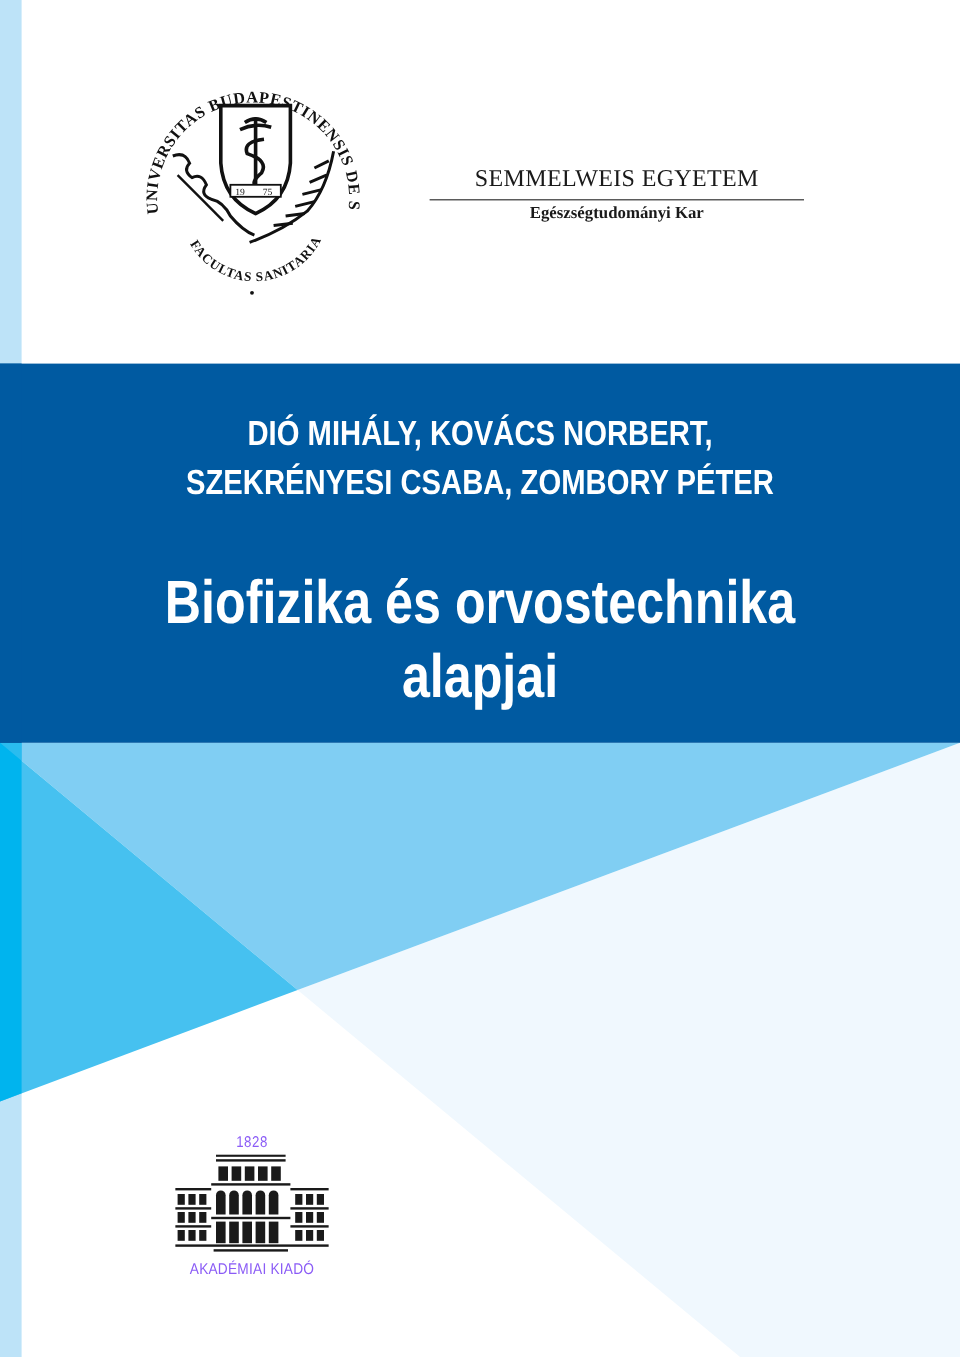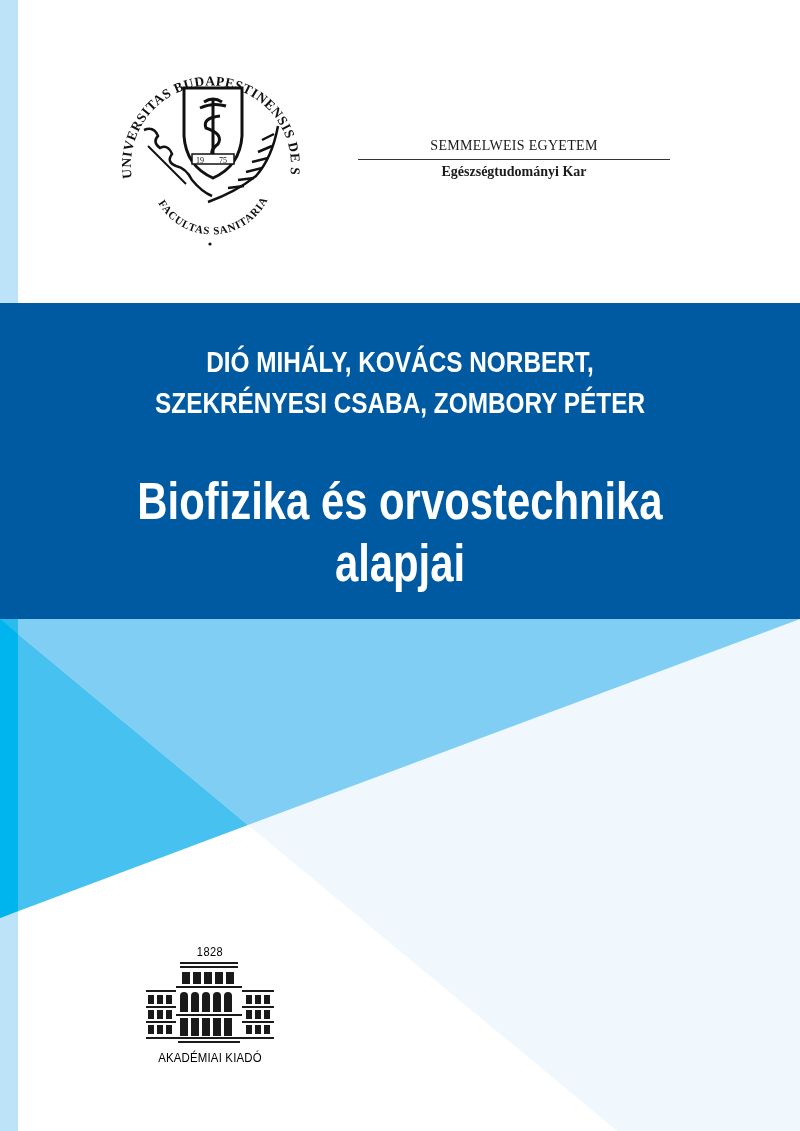--- a/index.html
+++ b/index.html
@@ -12,21 +12,21 @@
     .geo { position: absolute; left: 0; top: 0; width: 800px; height: 1131px; }
 
     
     .seal { position: absolute; left: 112px; top: 68px; width: 196px; height: 182px; }
 
     .faculty {
       position: absolute; left: 358px; top: 138px; width: 312px; text-align: center;
       font-family: "Liberation Serif", "DejaVu Serif", serif; color: #1a1a1a;
     }
     .faculty .uni {
-      font-size: 14px; letter-spacing: 0.3px; padding-bottom: 5px;
+      font-size: 20px; letter-spacing: 0.3px; padding-bottom: 5px;
       border-bottom: 1px solid #333;
     }
     .faculty .fac { font-size: 14px; font-weight: bold; margin-top: 4px; }
 
     .band {
       position: absolute; left: 0; top: 303px; width: 800px; height: 316px;
       background: #005aa1;
     }
     .band .strip-part {
       position: absolute; left: 0; top: 0; width: 18px; height: 100%;
@@ -36,21 +36,21 @@
       position: absolute; left: 0; top: 342px; width: 800px; text-align: center;
       color: #ffffff; font-weight: bold; font-size: 29px; line-height: 41px;
       transform: scaleX(0.84); transform-origin: 400px 0;
     }
     .title {
       position: absolute; left: 0; top: 471px; width: 800px; text-align: center;
       color: #ffffff; font-weight: bold; font-size: 51px; line-height: 62px;
       transform: scaleX(0.82); transform-origin: 400px 0;
     }
 
-    .publisher { position: absolute; left: 140px; top: 944px; width: 140px; text-align: center; color: #000000; }
+    .publisher { position: absolute; left: 140px; top: 944px; width: 140px; text-align: center; color: #8b5cf6; }
     .publisher .year { font-size: 13px; transform: scaleX(0.85); letter-spacing: 0.5px; }
     .publisher .building { display: block; margin: 3px auto 0; }
     .publisher .name { font-size: 13px; margin-top: 6px; letter-spacing: 0.2px; transform: scaleX(0.88); white-space: nowrap; }
   </style>
 </head>
 <body>
 
 <div class="cover">
 
   <svg class="geo" viewBox="0 0 800 1131" width="800" height="1131">

